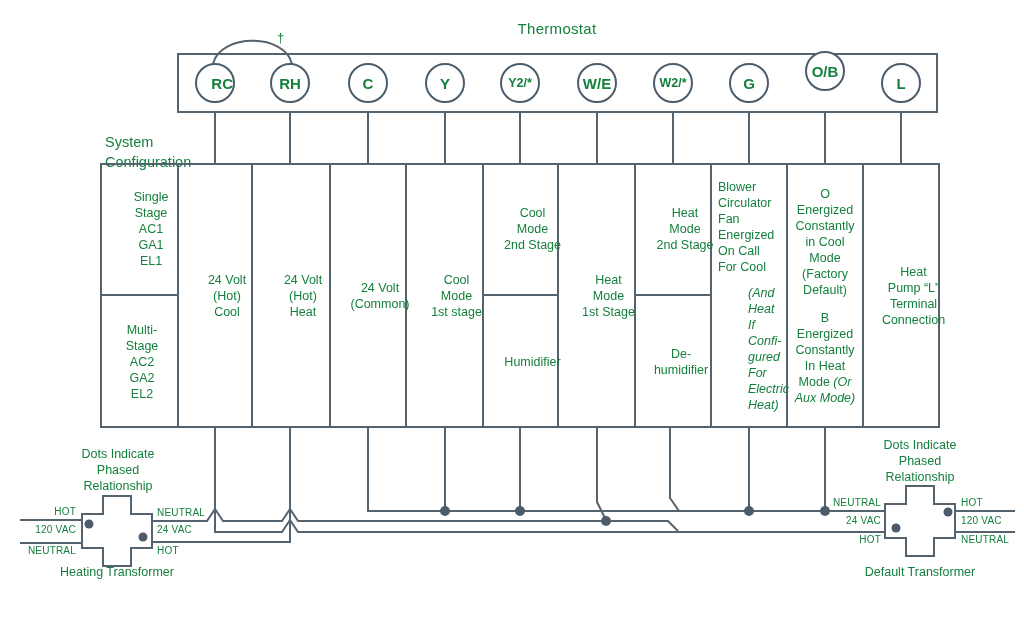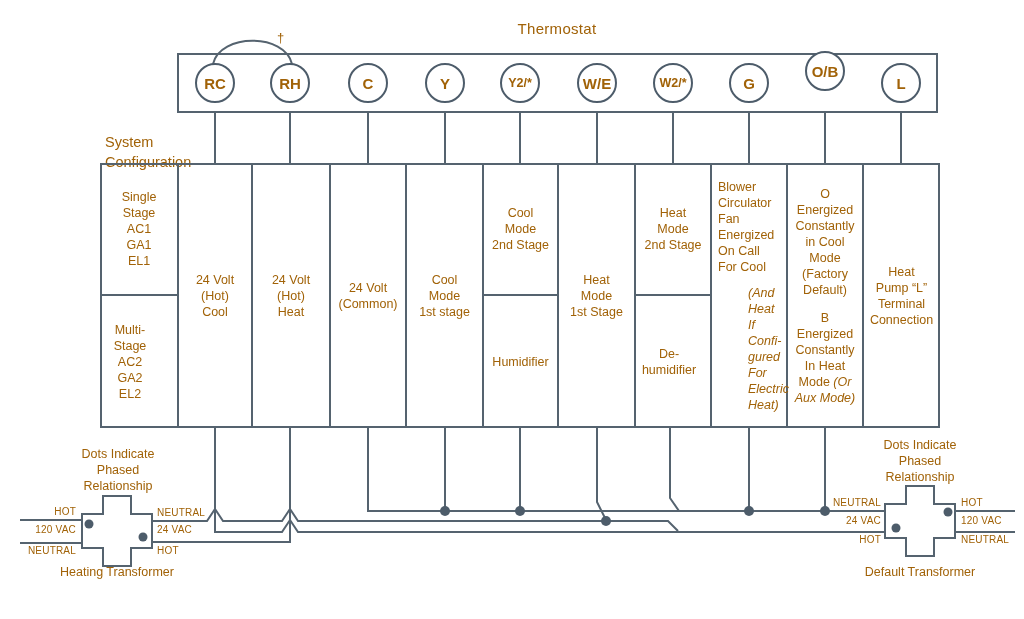--- a/index.html
+++ b/index.html
@@ -1,24 +1,24 @@
 <!DOCTYPE html>
 <html><head>
 <meta charset="utf-8">
 <style>
   html,body{margin:0;padding:0;background:#fff;}
   .stage{position:relative;width:1024px;height:619px;background:#fff;overflow:hidden;
-         font-family:"Liberation Sans","DejaVu Sans",sans-serif;color:#a16207;}
+         font-family:"Liberation Sans","DejaVu Sans",sans-serif;color:#15803d;}
   .abs{position:absolute;}
   .ml{white-space:pre-line;}
   .center{text-align:center;}
   .right{text-align:right;}
   .title{font-size:15px;letter-spacing:.3px;}
   .syslabel{font-size:14.5px;line-height:20px;}
-  .cell{display:flex;align-items:center;justify-content:center;font-size:12.5px;line-height:16px;text-align:center;}
+  .cell{display:flex;align-items:center;justify-content:center;font-size:12.5px;line-height:16px;text-align:center;padding-left:12px;}
   .cell-left{display:flex;flex-direction:column;justify-content:center;font-size:12.5px;line-height:16px;text-align:left;padding-left:7px;padding-right:3px;box-sizing:border-box;}
   .cell-col{display:flex;flex-direction:column;align-items:center;justify-content:center;gap:12px;font-size:12.5px;line-height:16px;text-align:center;}
   .tcirc{width:40px;height:40px;border:2px solid #4d5c6a;border-radius:50%;background:#fff;
          display:flex;align-items:center;justify-content:center;font-weight:bold;font-size:15px;box-sizing:border-box;}
   .tcirc.small{font-size:12.5px;}
   .box{border:2px solid #55636f;box-sizing:border-box;}
   .vdiv{width:2px;background:#55636f;}
   .hdiv{height:2px;background:#55636f;}
   .wlabel{font-size:10px;line-height:11px;letter-spacing:.2px;}
   .caption{font-size:12.5px;}
@@ -71,21 +71,21 @@
       <circle cx="143" cy="537" r="4.5"></circle>
       <circle cx="896" cy="528" r="4.5"></circle>
       <circle cx="948" cy="512" r="4.5"></circle>
     </g>
   </svg>
 
   <div class="abs title center" style="left:457px;top:20px;width:200px;">Thermostat</div>
   <div class="abs dagger" style="left:277px;top:30px;">†</div>
 
   <div class="abs box" style="left:177px;top:53px;width:761px;height:60px;"></div>
-  <div class="abs tcirc" style="left:195px;top:63px;">
+  <div class="abs tcirc" style="left:195px;top:63px;justify-content:flex-end;">
       <span>RC</span>
     </div>
   <div class="abs tcirc" style="left:270px;top:63px;">
       <span>RH</span>
     </div>
   <div class="abs tcirc" style="left:348px;top:63px;">
       <span>C</span>
     </div>
   <div class="abs tcirc" style="left:425px;top:63px;">
       <span>Y</span>

